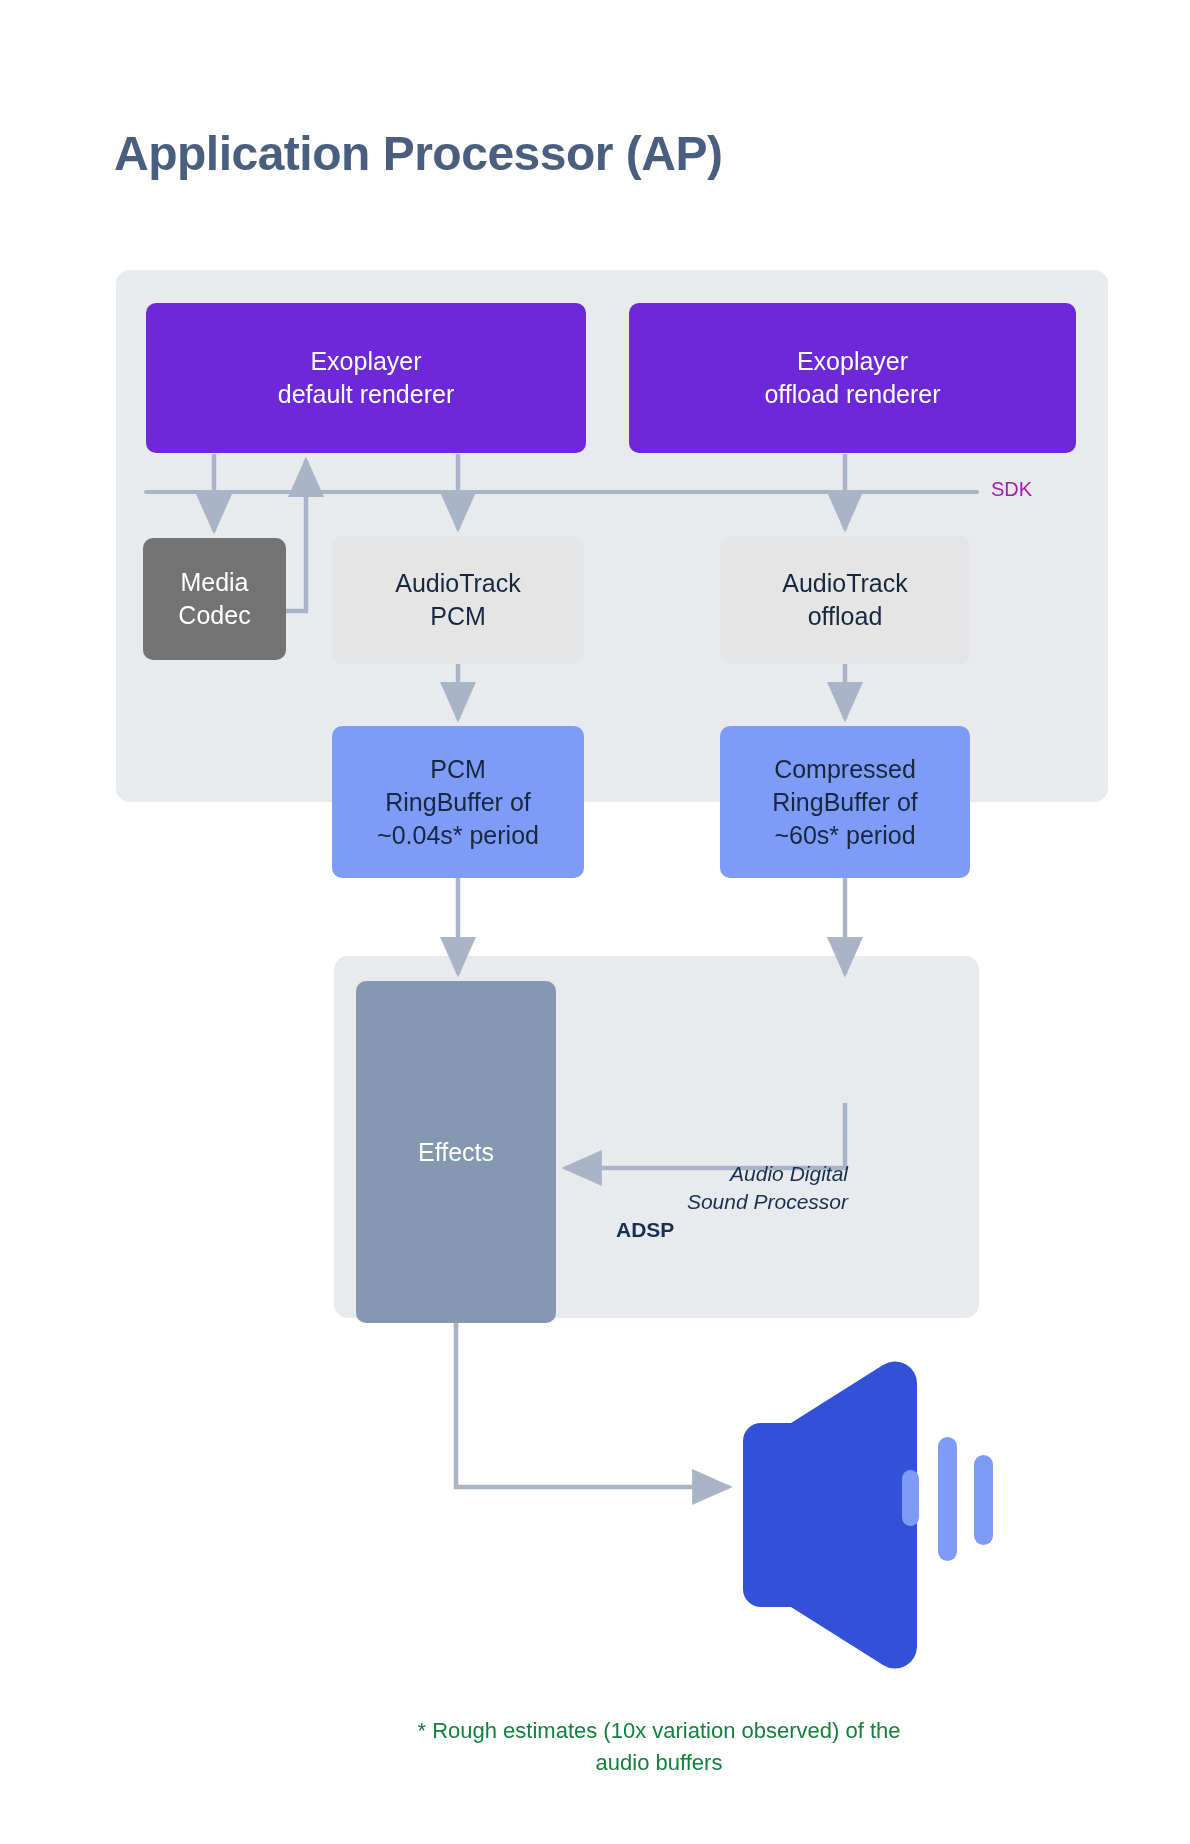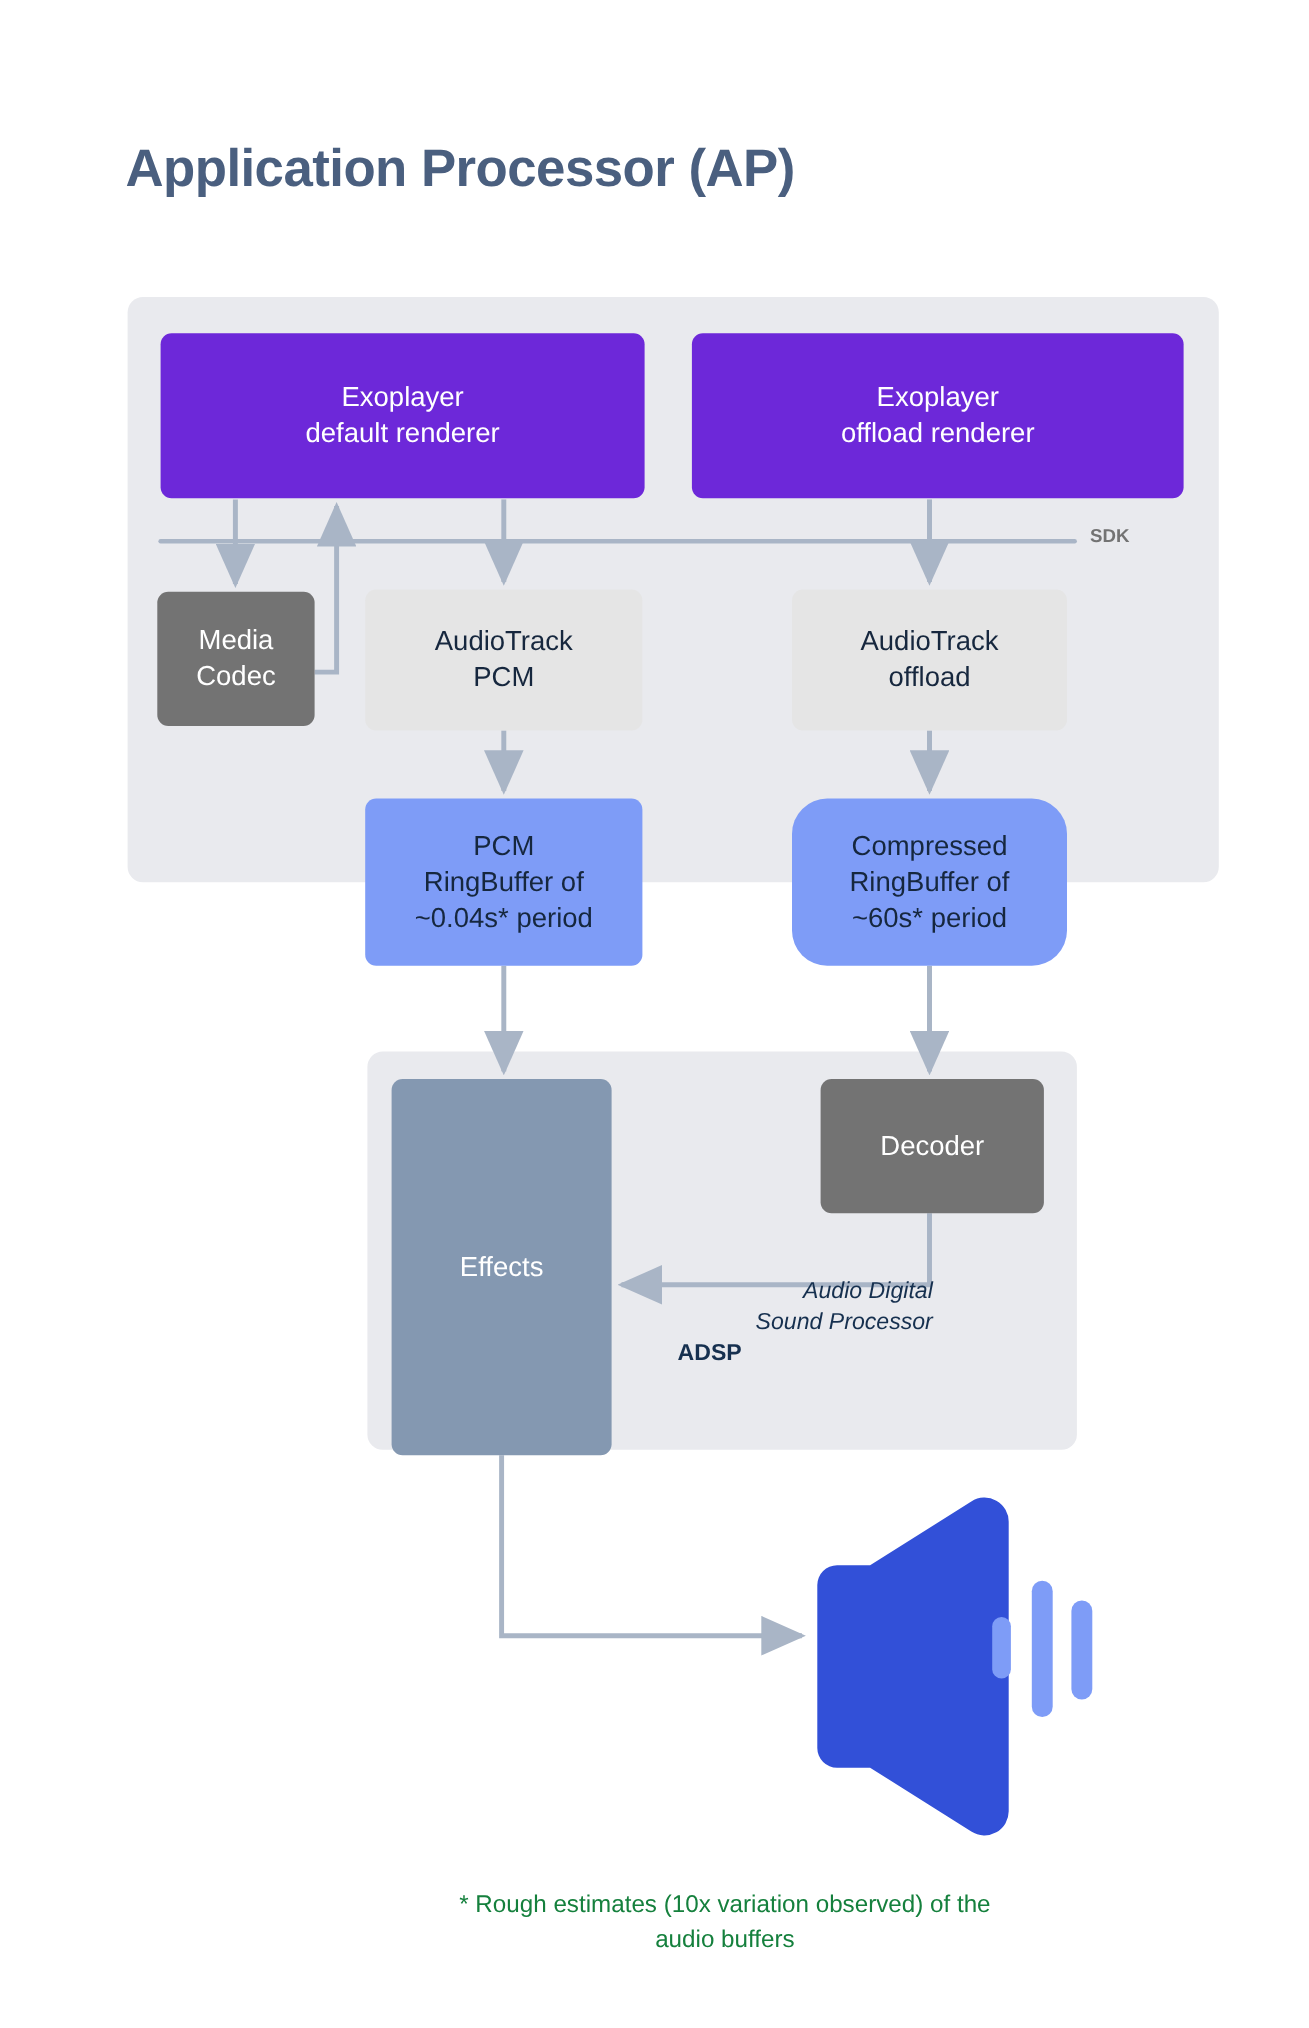--- a/index.html
+++ b/index.html
@@ -69,43 +69,42 @@
   .node-peri   { background: #7e9cf7; color: #16273e; font-size: 25px; }
   .node-slate  { background: #737373; color: #ffffff; font-size: 25px; }
   .node-gray   { background: #8498b1; color: #ffffff; font-size: 25px; }
 
   #node-exoplayer-default { left: 130px; top: 265px; width: 440px; height: 150px; }
   #node-exoplayer-offload { left: 613px; top: 265px; width: 447px; height: 150px; }
   #node-media-codec       { left: 127px; top: 500px; width: 143px; height: 122px; }
   #node-audiotrack-pcm    { left: 316px; top: 498px; width: 252px; height: 128px; }
   #node-audiotrack-offload{ left: 704px; top: 498px; width: 250px; height: 128px; }
   #node-pcm-ringbuffer    { left: 316px; top: 688px; width: 252px; height: 152px; }
-  #node-compressed-ringbuffer { left: 704px; top: 688px; width: 250px; height: 152px; border-radius: 32px; }
+  #node-compressed-ringbuffer { left: 704px; top: 688px; width: 250px; height: 152px; }
   #node-effects           { left: 340px; top: 943px; width: 200px; height: 342px; }
   #node-decoder           { left: 730px; top: 943px; width: 203px; height: 122px; }
 
   
   #node-effects { align-items: center; text-align: center; }
 
   
   #sdk-line {
     left: 128px;
     top: 452px;
     width: 835px;
     height: 4px;
     background: #a9b5c6;
     border-radius: 2px;
   }
   #sdk-label {
     left: 975px;
     top: 440px;
-    font-size: 17px;
-    color: #737373;
+    font-size: 20px;
+    color: #a21caf;
     white-space: nowrap;
-    font-weight: bold;
   }
 
   
   #adsp-caption {
     left: 600px;
     top: 1122px;
     width: 232px;
     text-align: right;
     font-size: 21px;
     line-height: 1.35;
@@ -207,21 +206,20 @@
   <div class="abs node node-peri" id="node-pcm-ringbuffer">PCM
 RingBuffer of
 ~0.04s* period</div>
 
   <div class="abs node node-peri" id="node-compressed-ringbuffer">Compressed
 RingBuffer of
 ~60s* period</div>
 
   <div class="abs node node-gray" id="node-effects">Effects</div>
 
-  <div class="abs node node-slate" id="node-decoder">Decoder</div>
 
   <div class="abs" id="adsp-caption">Audio Digital
 Sound Processor</div>
   <div class="abs" id="adsp-acronym">ADSP</div>
 
   <svg id="speaker" viewBox="0 0 1190 1844" xmlns="http://www.w3.org/2000/svg">
 
     <path d="M727,1403
              a18,18 0 0 1 18,-18
              h30

